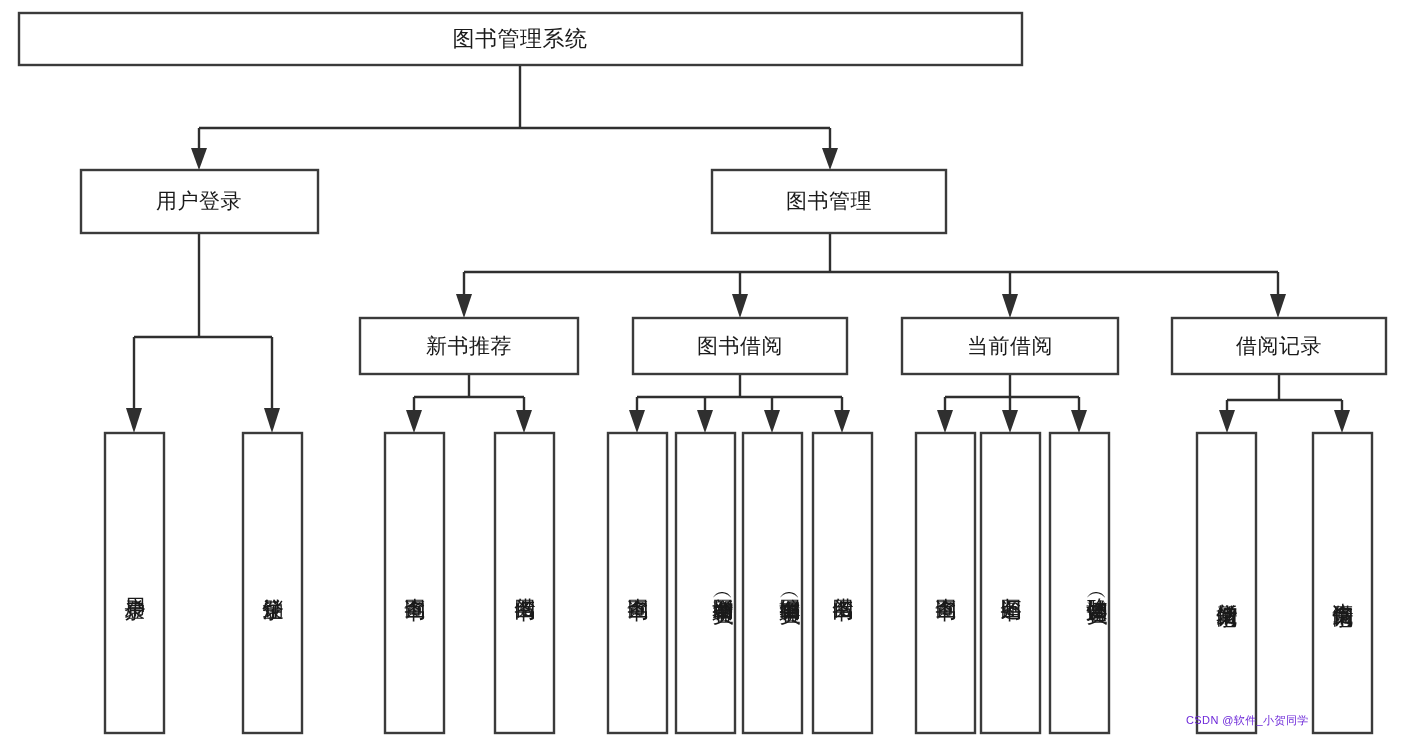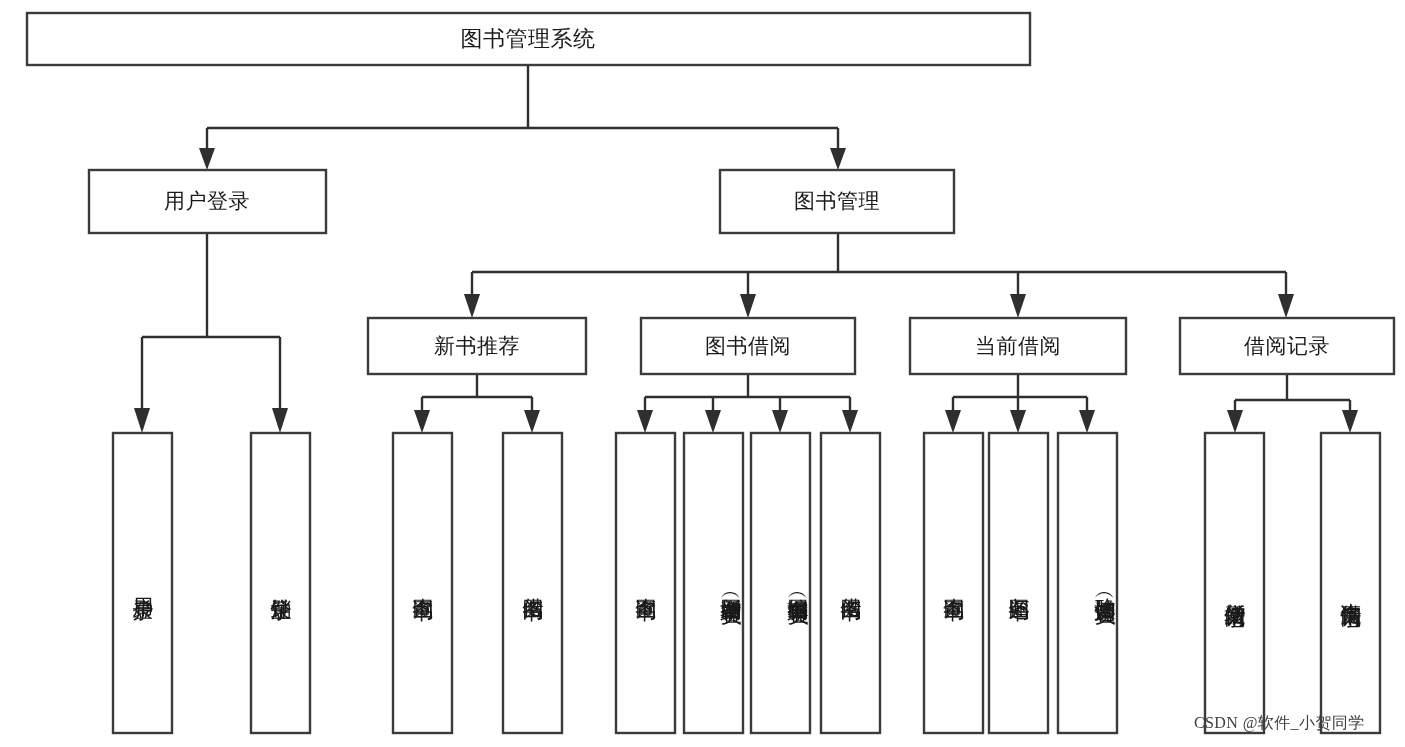--- a/index.html
+++ b/index.html
@@ -10,21 +10,21 @@
   }
   body {
     width: 1405px;
     height: 747px;
     position: relative;
     overflow: hidden;
     font-family: "DejaVu Sans", "Liberation Sans", sans-serif;
   }
   #diagram-root {
     position: absolute;
-    left: 8px;
+    left: 0;
     top: 0;
     width: 1162px;
     height: 747px;
   }
   svg.diagram {
     display: block;
     width: 1405px;
     height: 747px;
   }
   .node-box {
@@ -75,23 +75,23 @@
     letter-spacing: 1px;
     white-space: nowrap;
     text-align: center;
     pointer-events: none;
     user-select: none;
   }
   .watermark {
     position: absolute;
     left: 1186px;
     top: 713px;
-    font-family: Liberation Serif, serif;
-    font-size: 16px;
-    color: #404040;
+    font-family: Liberation Sans, sans-serif;
+    font-size: 11px;
+    color: #6d28d9;
     white-space: nowrap;
     user-select: none;
     letter-spacing: 0.4px;
   }
 </style>
 </head>
 <body>
 
 <div id="diagram-root">
 

